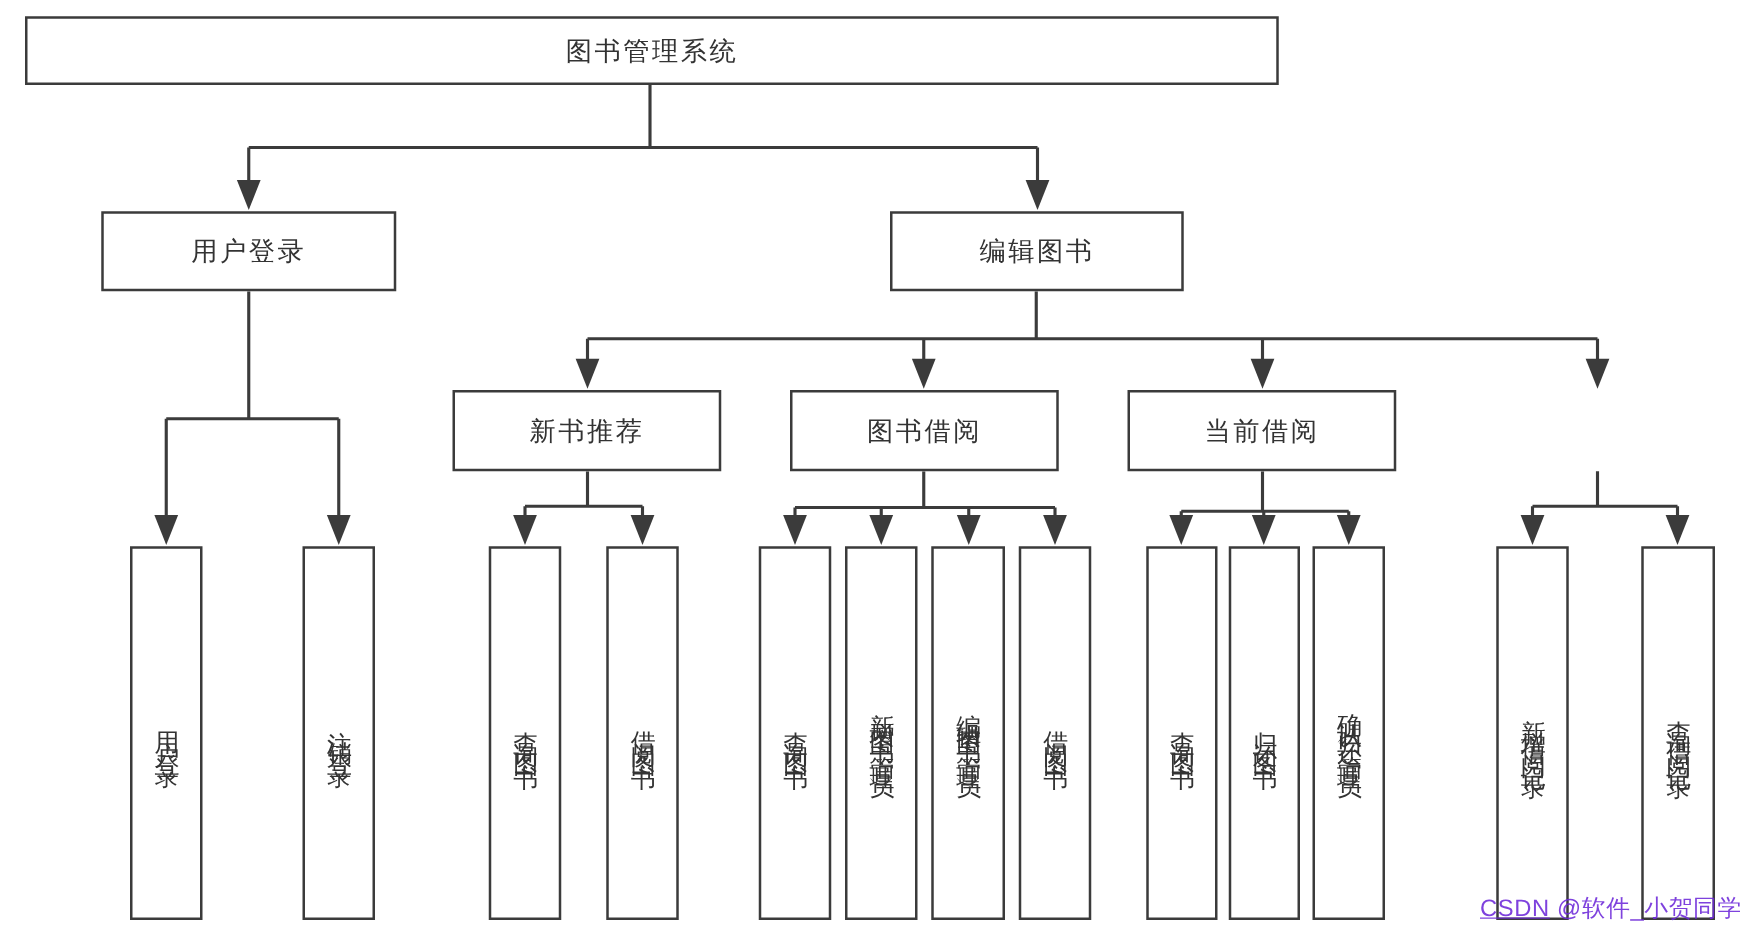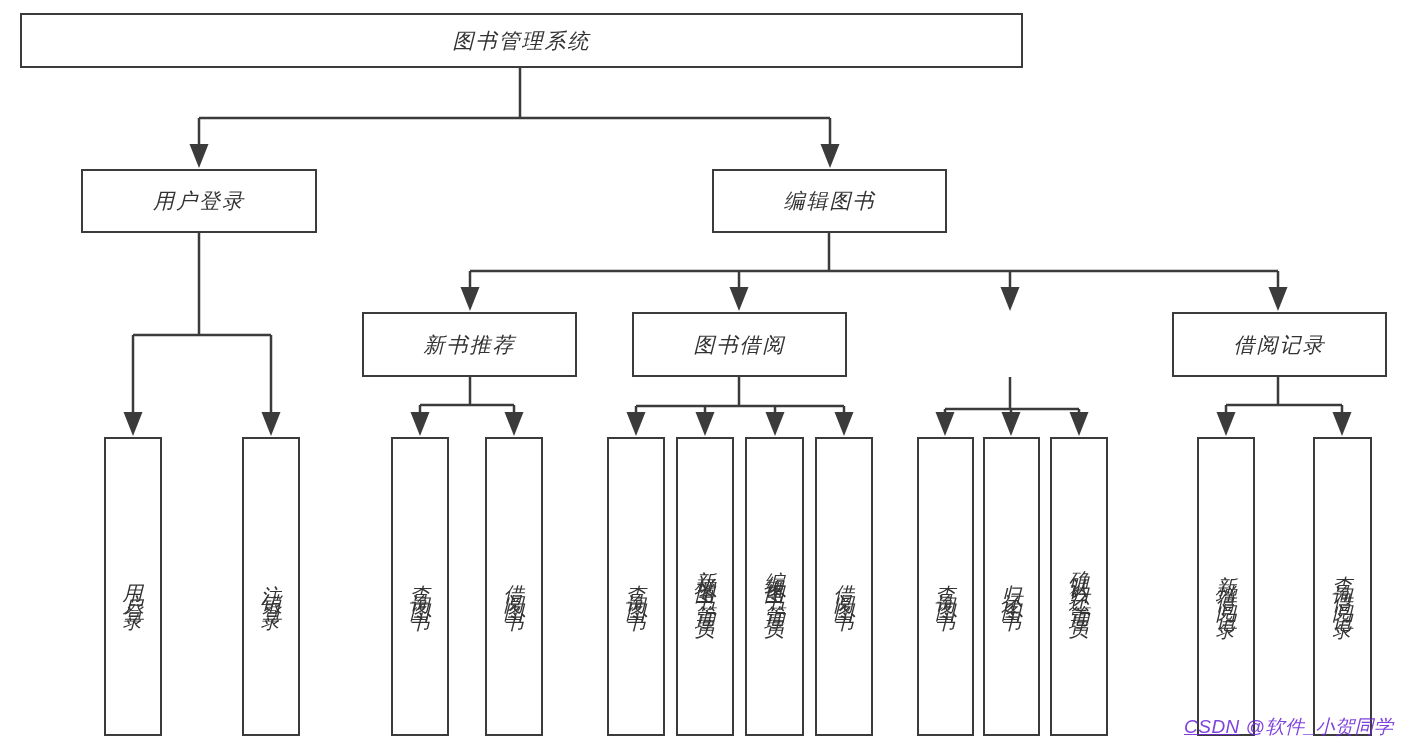--- a/index.html
+++ b/index.html
@@ -3,21 +3,20 @@
 <meta charset="utf-8">
 <style>
   html, body { margin: 0; padding: 0; background: #ffffff; }
   #canvas {
     position: relative;
     width: 1405px;
     height: 747px;
     background: #ffffff;
     font-family: "Liberation Sans", "DejaVu Sans", sans-serif;
     overflow: hidden;
-    font-style: italic;
   }
   #connectors {
     position: absolute;
     left: 0; top: 0;
     width: 1405px; height: 747px;
     pointer-events: none;
   }
   .node {
     position: absolute;
     background: #ffffff;
@@ -142,22 +141,22 @@
   <div class="node hnode" id="n-book-mgmt">
     <span>编辑图书</span>
   </div>
 
   <div class="node hnode" id="n-new-rec">
     <span>新书推荐</span>
   </div>
   <div class="node hnode" id="n-borrowing">
     <span>图书借阅</span>
   </div>
-  <div class="node hnode" id="n-records">
-    <span>借阅记录</span>
+  <div class="node hnode" id="n-current">
+    <span>当前借阅</span>
   </div>
 
   <div class="node vnode" id="n-login2">
     <span class="vlabel">用户登录</span>
   </div>
   <div class="node vnode" id="n-logout">
     <span class="vlabel">注销登录</span>
   </div>
 
   <div class="node vnode" id="n-rec-query">

